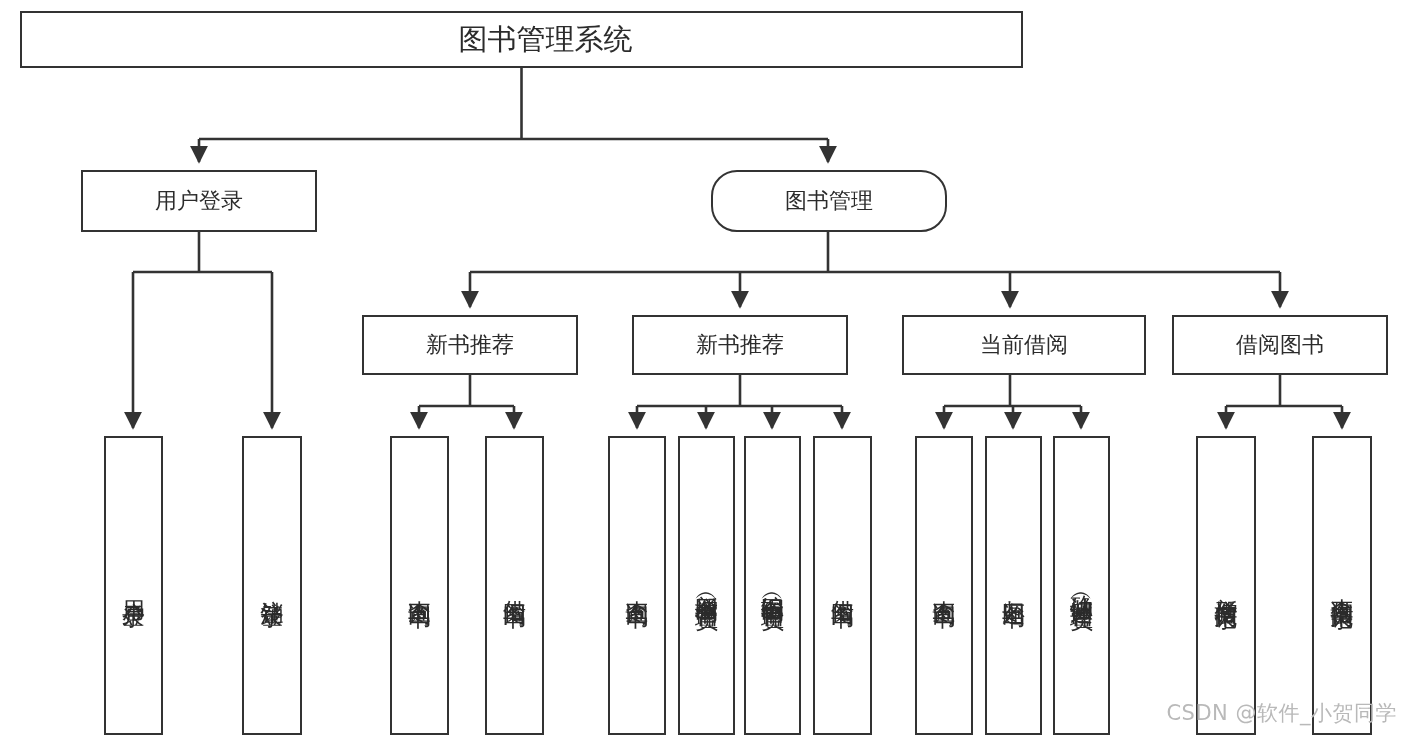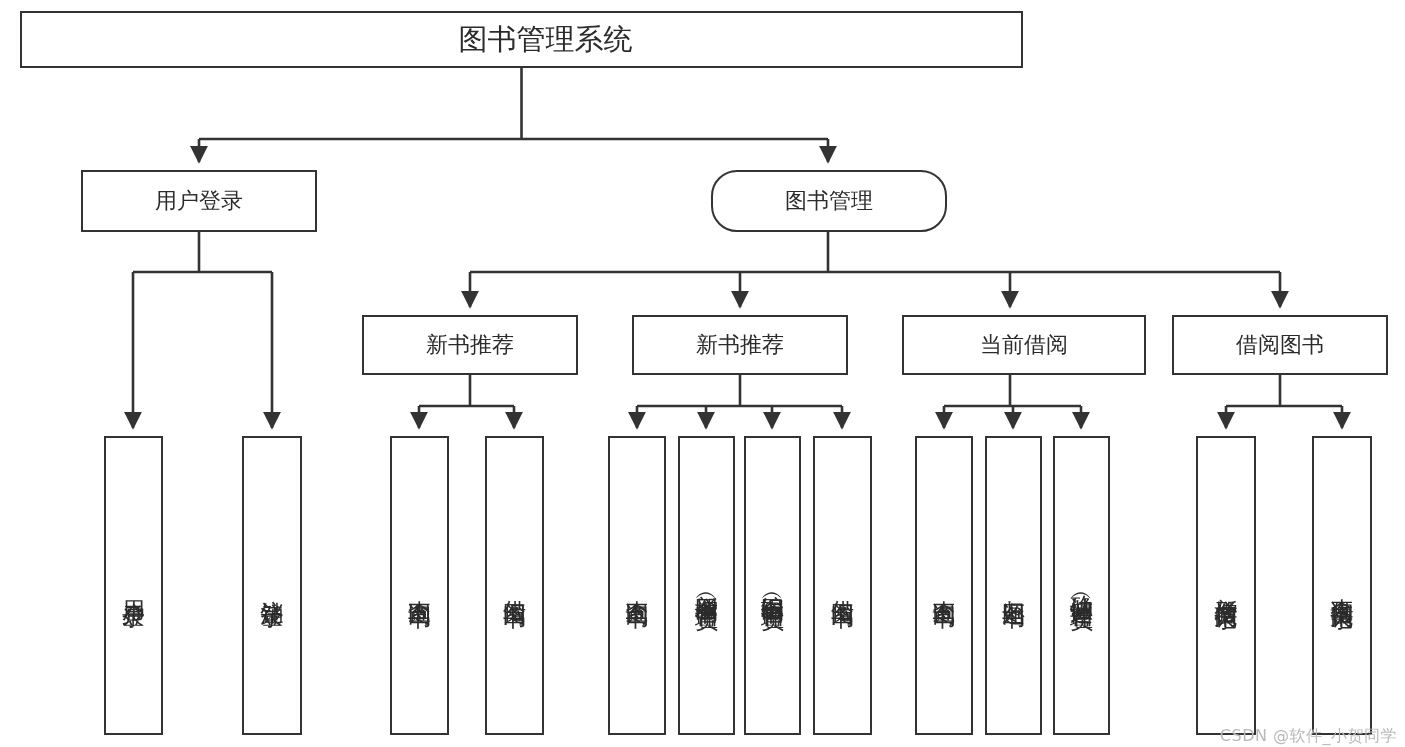--- a/index.html
+++ b/index.html
@@ -62,22 +62,22 @@
     -webkit-writing-mode: vertical-rl;
     font-size: 23px;
     letter-spacing: 2px;
     line-height: 1;
     white-space: nowrap;
     max-height: 100%;
   }
   .watermark {
     position: absolute;
     right: 8px;
-    bottom: 0;
-    font-size: 16px;
+    bottom: 20px;
+    font-size: 21px;
     color: #b9b9b9;
     letter-spacing: 0.5px;
     white-space: nowrap;
     z-index: 3;
     font-family: "DejaVu Sans", "Liberation Sans", sans-serif;
   }
 </style>
 </head>
 <body>
 

